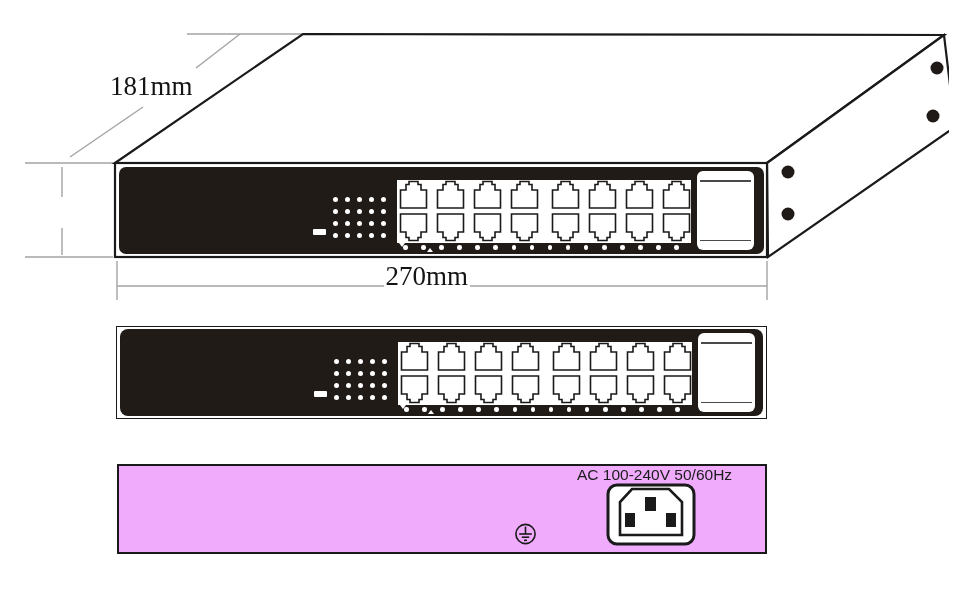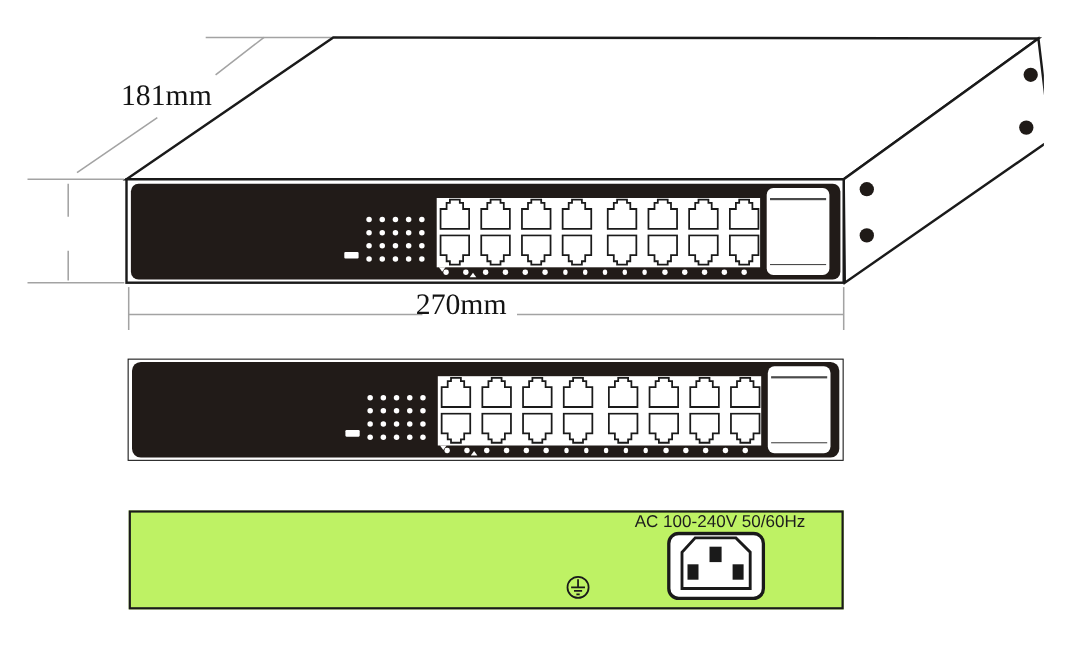--- a/index.html
+++ b/index.html
@@ -34,21 +34,21 @@
   .module-bay{position:absolute;left:578px;top:4px;width:57px;height:79px;background:#fff;border-radius:6px;}
   .module-bay::before{content:"";position:absolute;left:3px;right:3px;top:9px;height:1.5px;background:#4a4a4a;}
   .module-bay::after{content:"";position:absolute;left:3px;right:3px;bottom:9px;height:1.5px;background:#4a4a4a;}
 
   
   .front-frame{position:absolute;left:116px;top:326px;width:649px;height:91px;
                border:1.7px solid var(--line,#1a1a1a);background:#fff;}
 
   
   .rear-frame{position:absolute;left:117px;top:464px;width:646px;height:86px;
-              border:2.5px solid var(--line,#1a1a1a);background:#bef264;}
+              border:2.5px solid var(--line,#1a1a1a);background:#f0abfc;}
 </style>
 </head>
 <body>
 
 <div class="stage">
 
   <svg class="abs" style="left:0;top:0" width="978" height="589" viewBox="0 0 978 589">
 
     <g stroke="#a3a3a3" stroke-width="1.4" fill="none">
       <path d="M187,34 H306"></path>
@@ -72,21 +72,21 @@
 
     <g fill="#1f1a17">
       <circle cx="937" cy="68" r="6.5"></circle>
       <circle cx="933" cy="116" r="6.5"></circle>
       <circle cx="788" cy="172" r="6.5"></circle>
       <circle cx="788" cy="214" r="6.5"></circle>
     </g>
   </svg>
 
   <div class="dim-label" style="left:110px;top:73px;">181mm</div>
-  <div class="dim-label" style="left:378px;top:263px;width:90px;text-align:left;">270mm</div>
+  <div class="dim-label" style="left:378px;top:263px;width:90px;text-align:right;">270mm</div>
 
   <div class="panel" style="left:119px;top:167px;width:645px;height:87px;border-radius:7px;">
     <div class="led-matrix">
         <span class="mled"></span>
         <span class="mled"></span>
         <span class="mled"></span>
         <span class="mled"></span>
         <span class="mled"></span>
         <span class="mled"></span>
         <span class="mled"></span>

